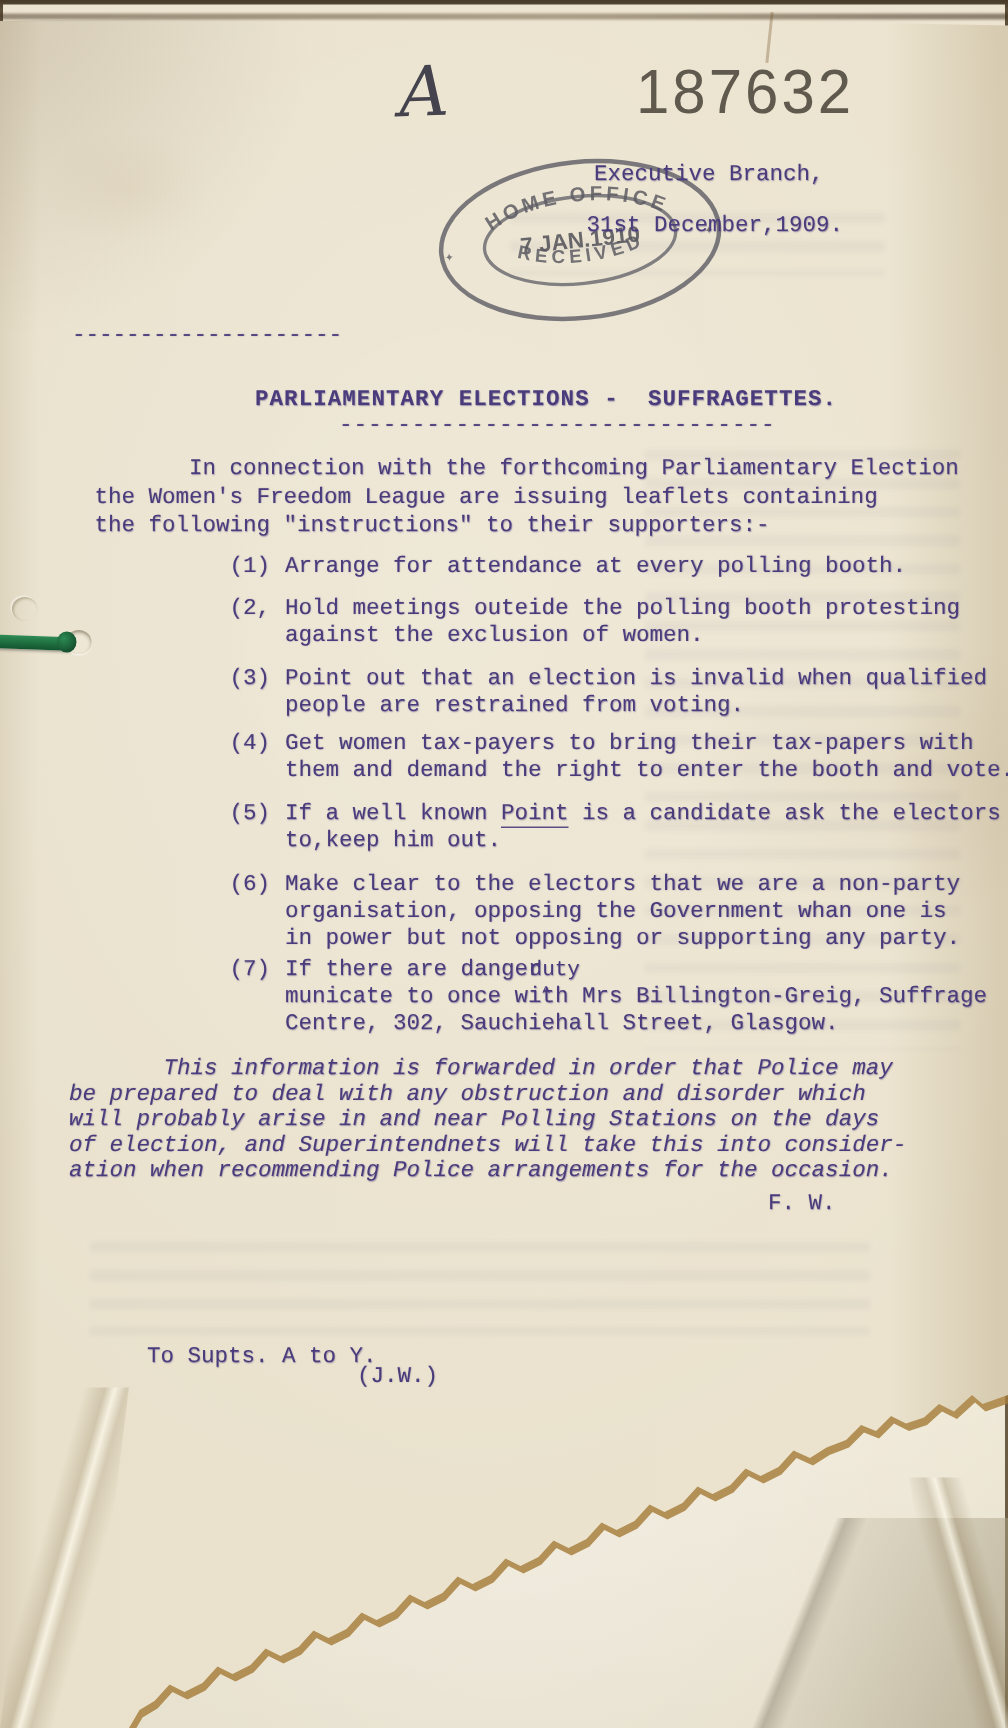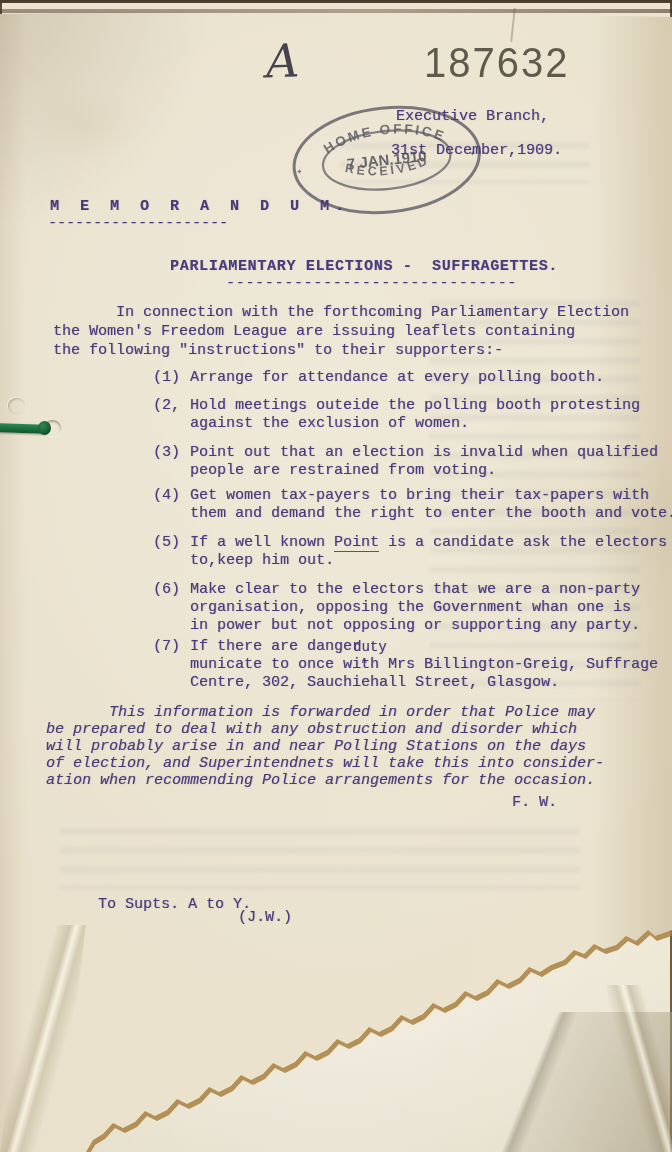--- a/index.html
+++ b/index.html
@@ -146,27 +146,26 @@
       </text>
       <text x="101" y="65" text-anchor="middle" font-family="Liberation Sans, DejaVu Sans, sans-serif" font-size="15" font-weight="bold" fill="#45454e" opacity=".9">7 JAN.1910</text>
       <text x="10" y="65" font-size="10" fill="#4a4a55" opacity=".8">✦</text>
       <text x="184" y="65" font-size="10" fill="#4a4a55" opacity=".8">✦</text>
     </svg>
   </div>
 
   <div class="t" style="left:396px;top:108px;">Executive Branch,</div>
   <div class="t" style="left:391px;top:142px;">31st December,1909.</div>
 
-  <div class="t b" style="left:50px;top:198px;letter-spacing:6px;">M E M O R A N D U M.</div>
   <div class="t" style="left:48px;top:215px;">--------------------</div>
 
   <div class="t b" style="left:170px;top:258px;letter-spacing:.7px;">PARLIAMENTARY ELECTIONS -  SUFFRAGETTES.</div>
   <div class="t" style="left:226px;top:275px;letter-spacing:.7px;">------------------------------</div>
 
-  <div class="t lh19" style="left:53px;top:303px;">       In connection with the forthcoming Parliamentary Election
+  <div class="t lh19" style="left:63px;top:303px;">       In connection with the forthcoming Parliamentary Election
 the Women's Freedom League are issuing leaflets containing
 the following "instructions" to their supporters:-</div>
 
   <div class="item t" style="top:369px;">
     <span class="num">(1)</span>
     <span class="itxt">Arrange for attendance at every polling booth.</span>
   </div>
   <div class="item t" style="top:397px;">
     <span class="num">(2,</span>
     <span class="itxt">Hold meetings outeide the polling booth protesting

